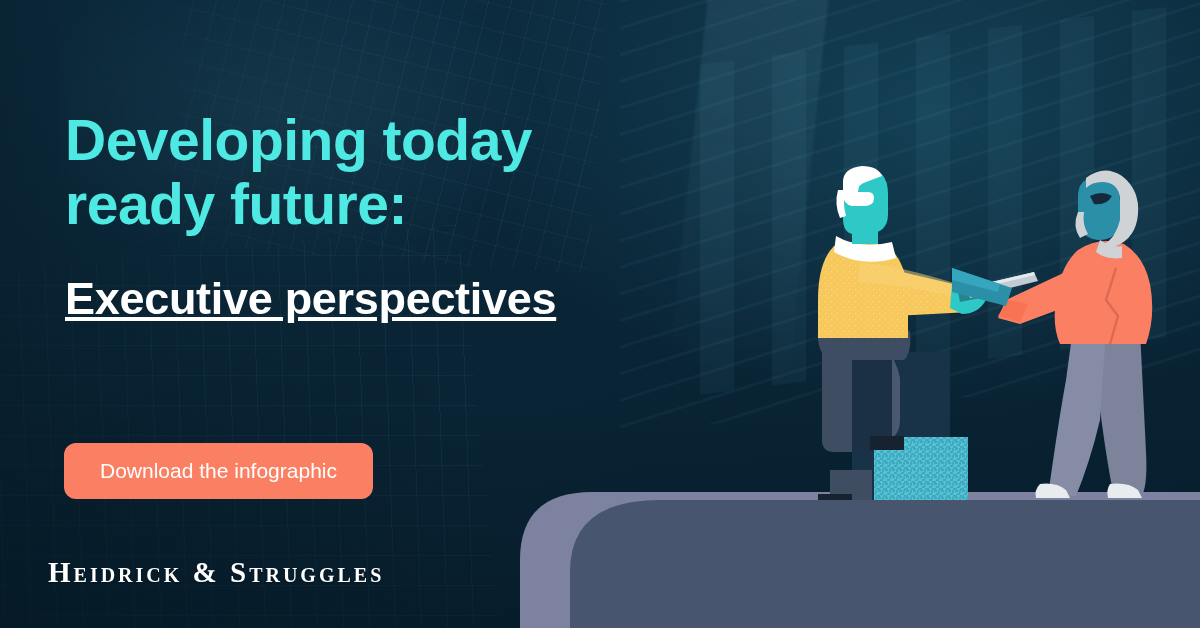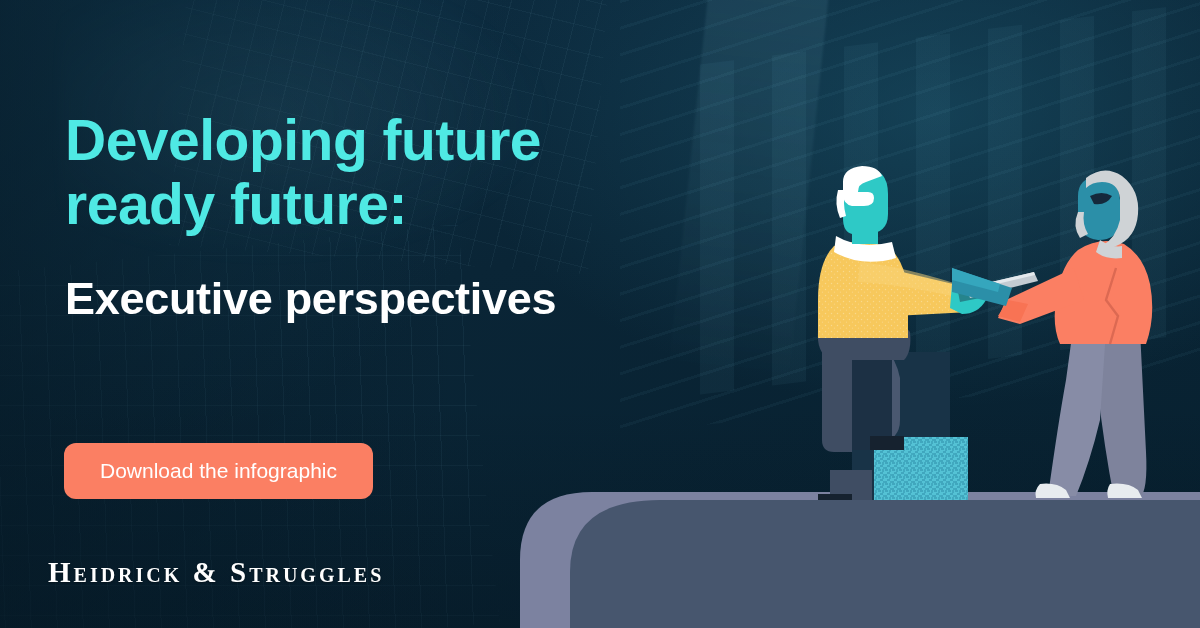--- a/index.html
+++ b/index.html
@@ -79,20 +79,21 @@
     position:absolute;left:65px;top:108px;width:640px;
     color:#4fe9e4;
     font-size:57px;line-height:1.13;font-weight:700;
     letter-spacing:-0.5px;
   }
   .subhead{
     position:absolute;left:65px;top:272px;width:680px;
     color:#ffffff;
     font-size:45px;line-height:1.22;font-weight:700;
     letter-spacing:-0.3px;
+    text-decoration:underline;
   }
   .cta{
     position:absolute;left:64px;top:443px;
     background:#fb7f63;color:#ffffff;
     font-size:21px;line-height:1;font-weight:400;
     padding:17px 36px 18px 36px;
     border:none;border-radius:12px;
     cursor:pointer;
     font-family:"Liberation Sans",sans-serif;
   }
@@ -212,21 +213,21 @@
         <path d="M578 212 Q572 226 580 238 L588 234 Q582 224 584 212 Z" fill="#cfd3d6"></path>
       </g>
 
       <g>
         <path d="M70 628 L70 572 Q70 500 160 500 L700 500 L700 628 Z" fill="#47566e"></path>
       </g>
     </svg>
   </div>
 
   <div class="headline">
-    <div>Developing future</div>
+    <div>Developing today</div>
     <div>ready future:</div>
   </div>
 
   <div class="subhead">
     <div>Executive perspectives</div>
   </div>
 
   <button class="cta">Download the infographic</button>
 
   <div class="logo">Heidrick &amp; Struggles</div>

